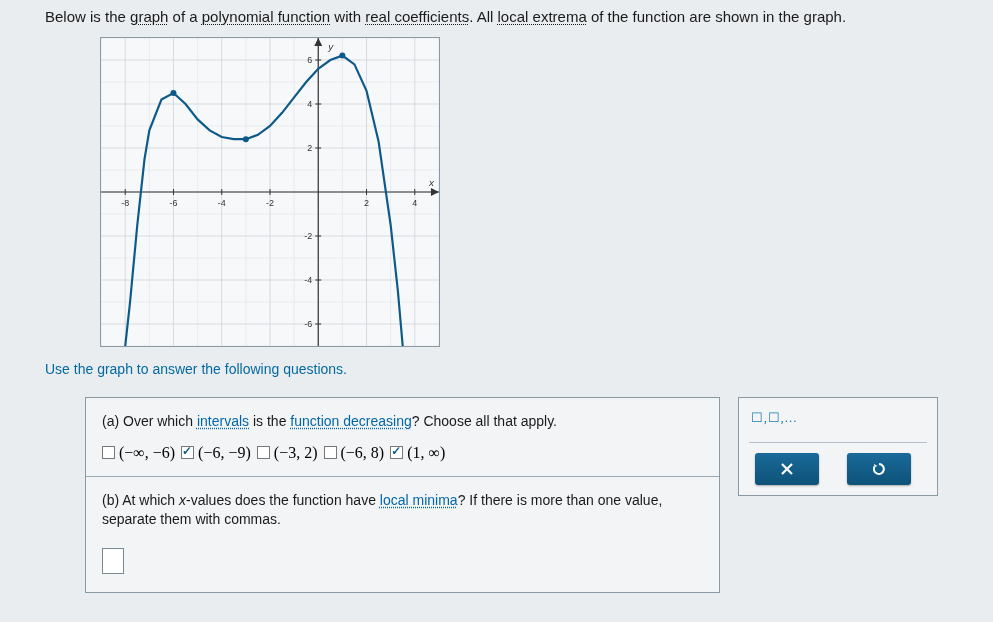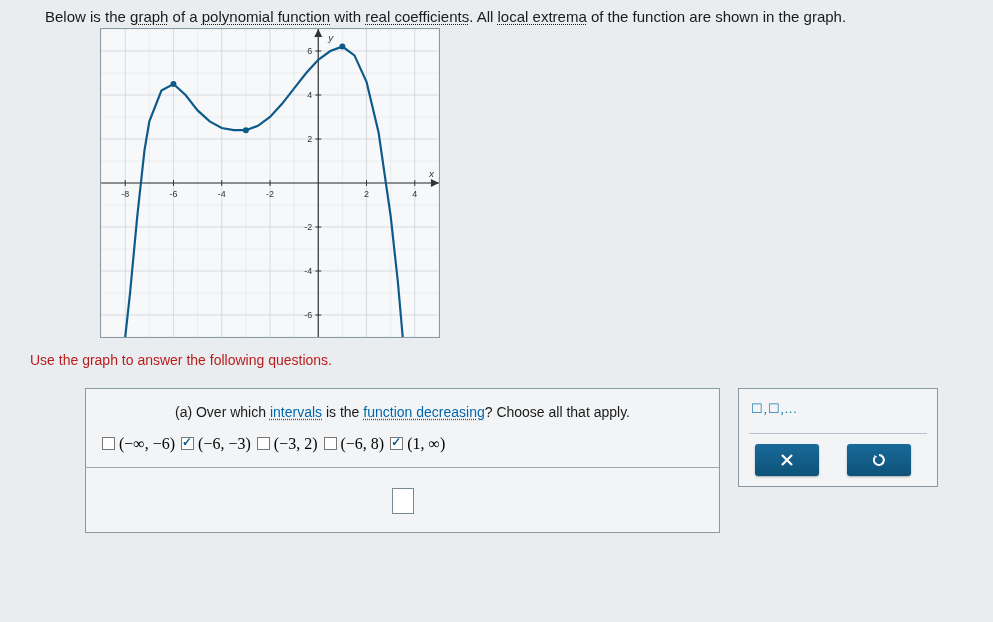--- a/index.html
+++ b/index.html
@@ -12,21 +12,21 @@
       background: #eaedf0;
       width: 993px;
       height: 622px;
       overflow: hidden;
       position: relative;
       padding: 8px 30px;
     }
     .prompt-text {
       font-size: 15px;
       color: #1a1a1a;
-      margin-bottom: 3px;
+      margin-bottom: 12px;
       padding-left: 15px;
     }
     .prompt-text .underline {
       text-decoration: underline;
       text-decoration-style: dotted;
       text-decoration-thickness: 1px;
       text-underline-offset: 2px;
     }
     .graph-container {
       margin-left: 70px;
@@ -37,29 +37,29 @@
       position: relative;
       overflow: hidden;
     }
     .graph-container svg {
       width: 100%;
       height: 100%;
       display: block;
     }
     .instruction {
       font-size: 14px;
-      color: #b91c1c;
+      color: #0369a1;
       margin-top: 14px;
+      margin-left: 15px;
       margin-bottom: 20px;
     }
     .content-row {
       display: flex;
       gap: 18px;
       margin-left: 55px;
-      text-align: center;
     }
     .question-box {
       border: 1px solid #8a9aa5;
       background: #f2f4f6;
       width: 635px;
     }
     .question-part {
       padding: 14px 16px;
       border-bottom: 1px solid #9aa8b2;
     }
@@ -268,37 +268,40 @@
       <div class="label">
         <span>(a) Over which </span><span class="dotted-link">intervals</span><span> is the </span><span class="dotted-link">function decreasing</span><span>? Choose all that apply.</span>
       </div>
       <div class="options" id="options-container">
           <span class="opt">
             <span class="checkbox"></span>
             <span class="math-interval">(−∞, −6)</span>
           </span>
           <span class="opt">
             <span class="checkbox checked"></span>
-            <span class="math-interval">(−6, −3)</span>
+            <span class="math-interval">(−6, −9)</span>
           </span>
           <span class="opt">
             <span class="checkbox"></span>
             <span class="math-interval">(−3, 2)</span>
           </span>
           <span class="opt">
             <span class="checkbox"></span>
             <span class="math-interval">(−6, 8)</span>
           </span>
           <span class="opt">
             <span class="checkbox checked"></span>
             <span class="math-interval">(1, ∞)</span>
           </span>
         </div>
     </div>
     <div class="question-part">
+      <div class="label">
+        <span>(b) At which </span><span class="italic">x</span><span>-values does the function have </span><span class="dotted-link">local minima</span><span>? If there is more than one value, separate them with commas.</span>
+      </div>
       <span class="input-field" value=""></span>
     </div>
   </div>
 
   <div class="side-panel">
     <div class="symbol-row">
       <span class="symbol-placeholder">☐,☐,...</span>
     </div>
     <hr class="divider">
     <div class="btn-row">

